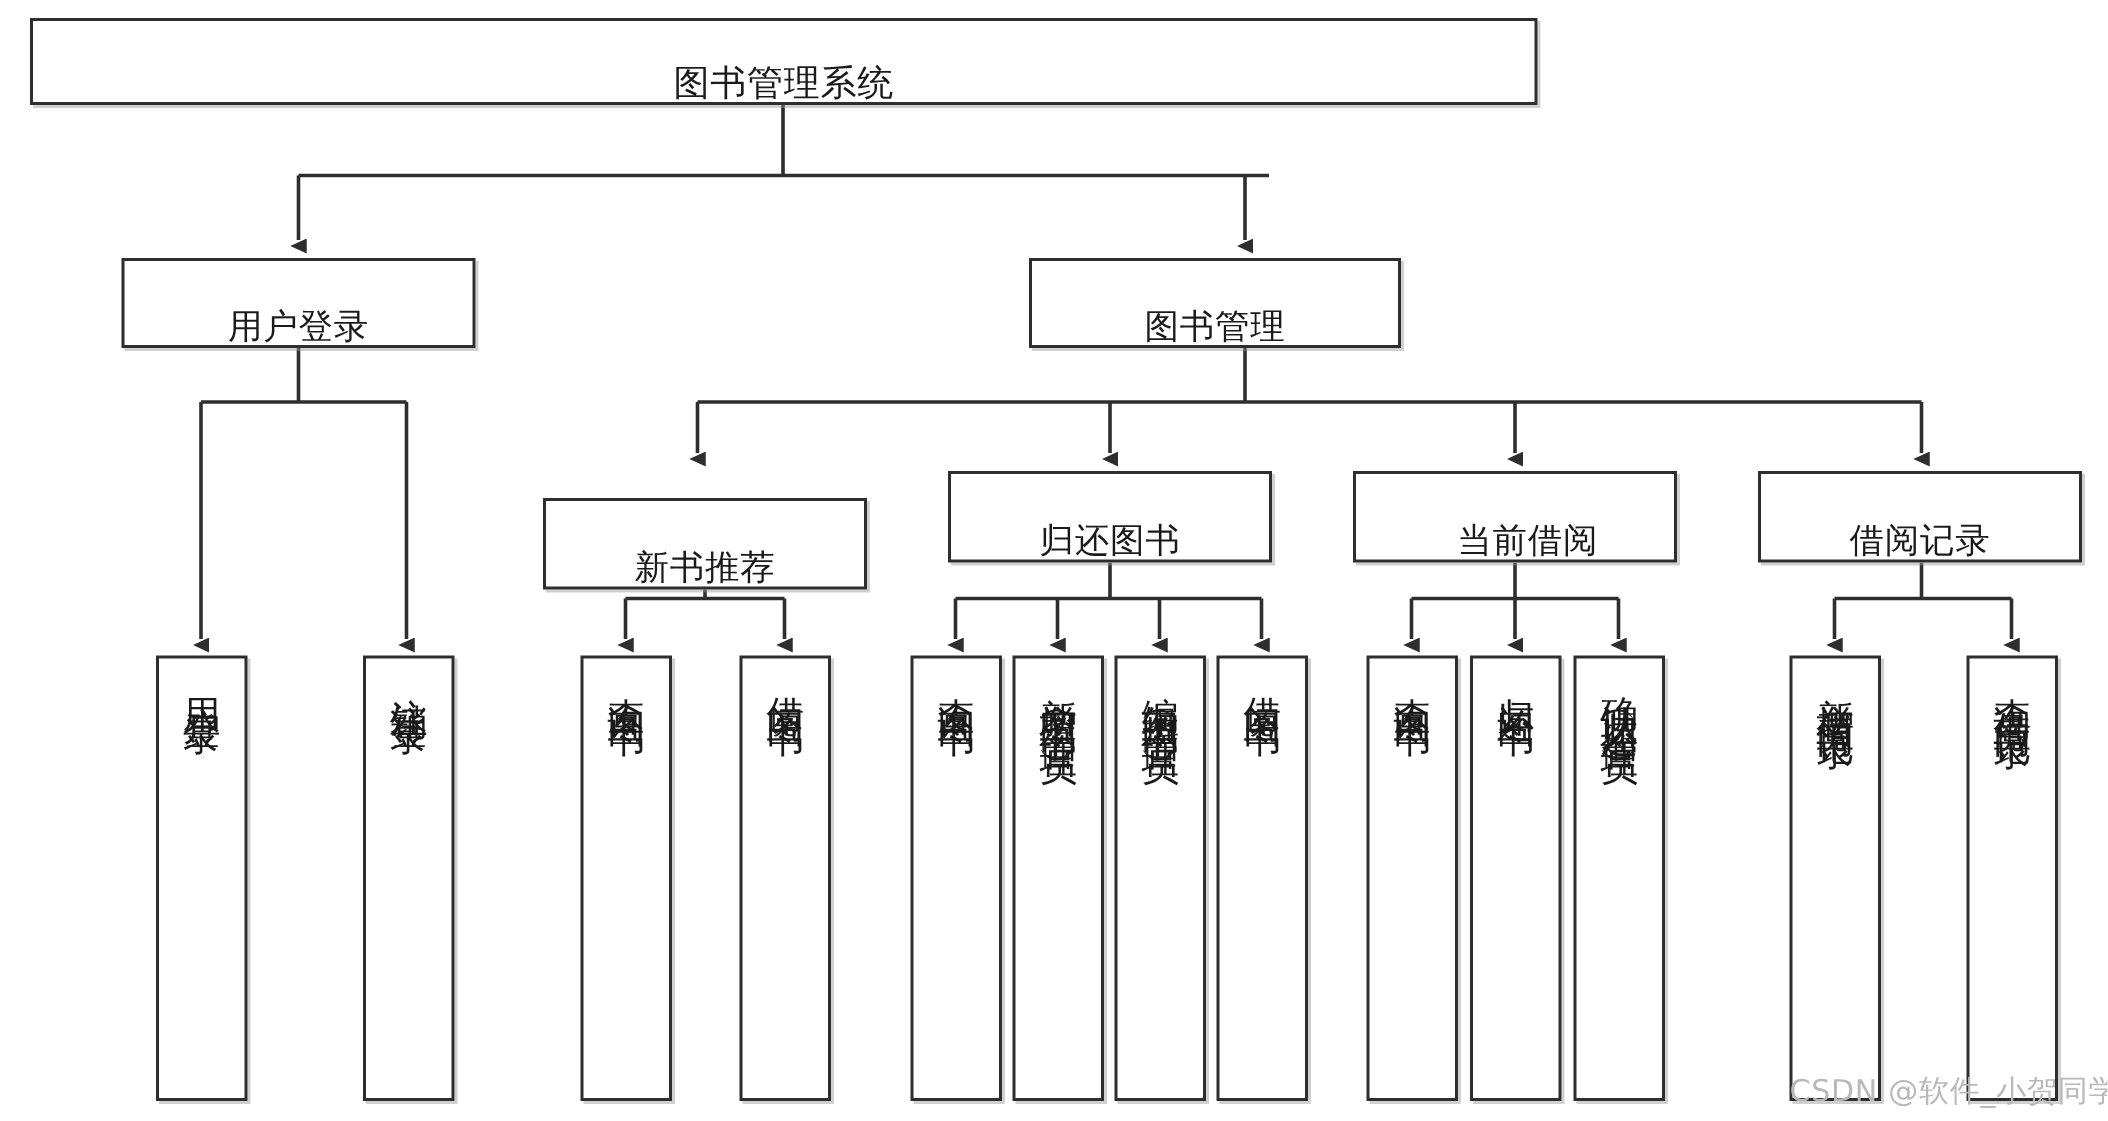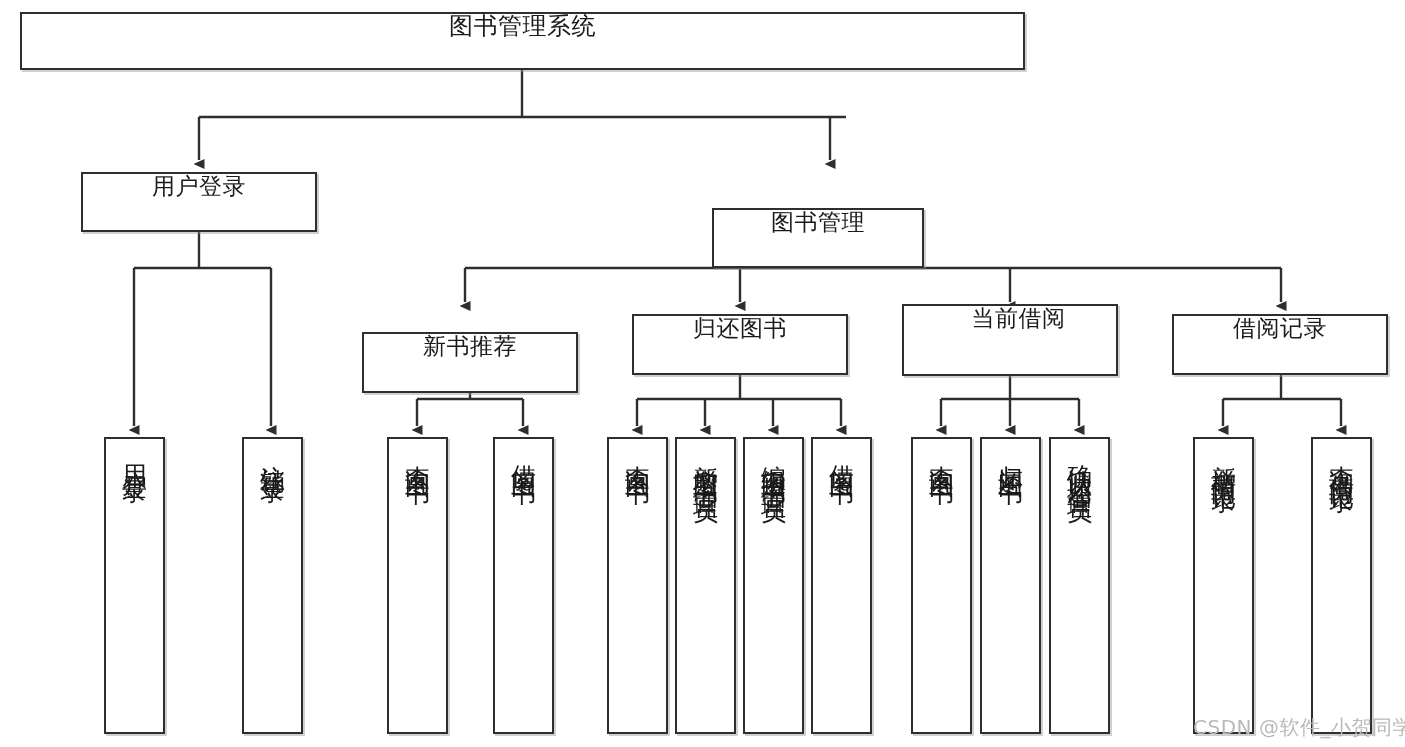--- a/index.html
+++ b/index.html
@@ -25,21 +25,21 @@
     width: 1405px;
     height: 747px;
     pointer-events: none;
   }
   .node {
     position: absolute;
     box-sizing: border-box;
     background: #ffffff;
     border: 2px solid #2e2e2e;
     display: flex;
-    align-items: flex-start;
+    align-items: flex-end;
     justify-content: center;
     color: #1a1a1a;
   }
   .node.shadowed {
     box-shadow: 2px 2px 0 0 rgba(150,150,150,0.45);
   }
   .node .label {
     display: block;
     text-align: center;
     line-height: 1.06;
@@ -127,31 +127,31 @@
     </g>
   </svg>
 
   <div class="node horizontal root shadowed" style="left:20px; top:12px; width:1005px; height:58px;">
     <span class="label">图书管理系统</span>
   </div>
 
   <div class="node horizontal shadowed" style="left:81px; top:172px; width:236px; height:60px;">
     <span class="label">用户登录</span>
   </div>
-  <div class="node horizontal shadowed" style="left:712px; top:172px; width:212px; height:60px;margin-top:36px;">
+  <div class="node horizontal shadowed" style="left:686px; top:172px; width:248px; height:60px;">
     <span class="label">图书管理</span>
   </div>
 
   <div class="node horizontal shadowed" style="left:362px; top:332px; width:216px; height:61px;">
     <span class="label">新书推荐</span>
   </div>
   <div class="node horizontal shadowed" style="left:632px; top:314px; width:216px; height:61px;">
     <span class="label">归还图书</span>
   </div>
-  <div class="node horizontal shadowed" style="left:902px; top:304px; width:216px; height:72px;padding-left:17px;">
+  <div class="node horizontal shadowed" style="left:902px; top:314px; width:216px; height:61px;padding-left:17px;">
     <span class="label">当前借阅</span>
   </div>
   <div class="node horizontal shadowed" style="left:1172px; top:314px; width:216px; height:61px;">
     <span class="label">借阅记录</span>
   </div>
 
   <div class="node vertical shadowed" style="left:104px; top:437px; width:61px; height:297px;">
     <span class="label">用户登录</span>
   </div>
   <div class="node vertical shadowed" style="left:242px; top:437px; width:61px; height:297px;">

